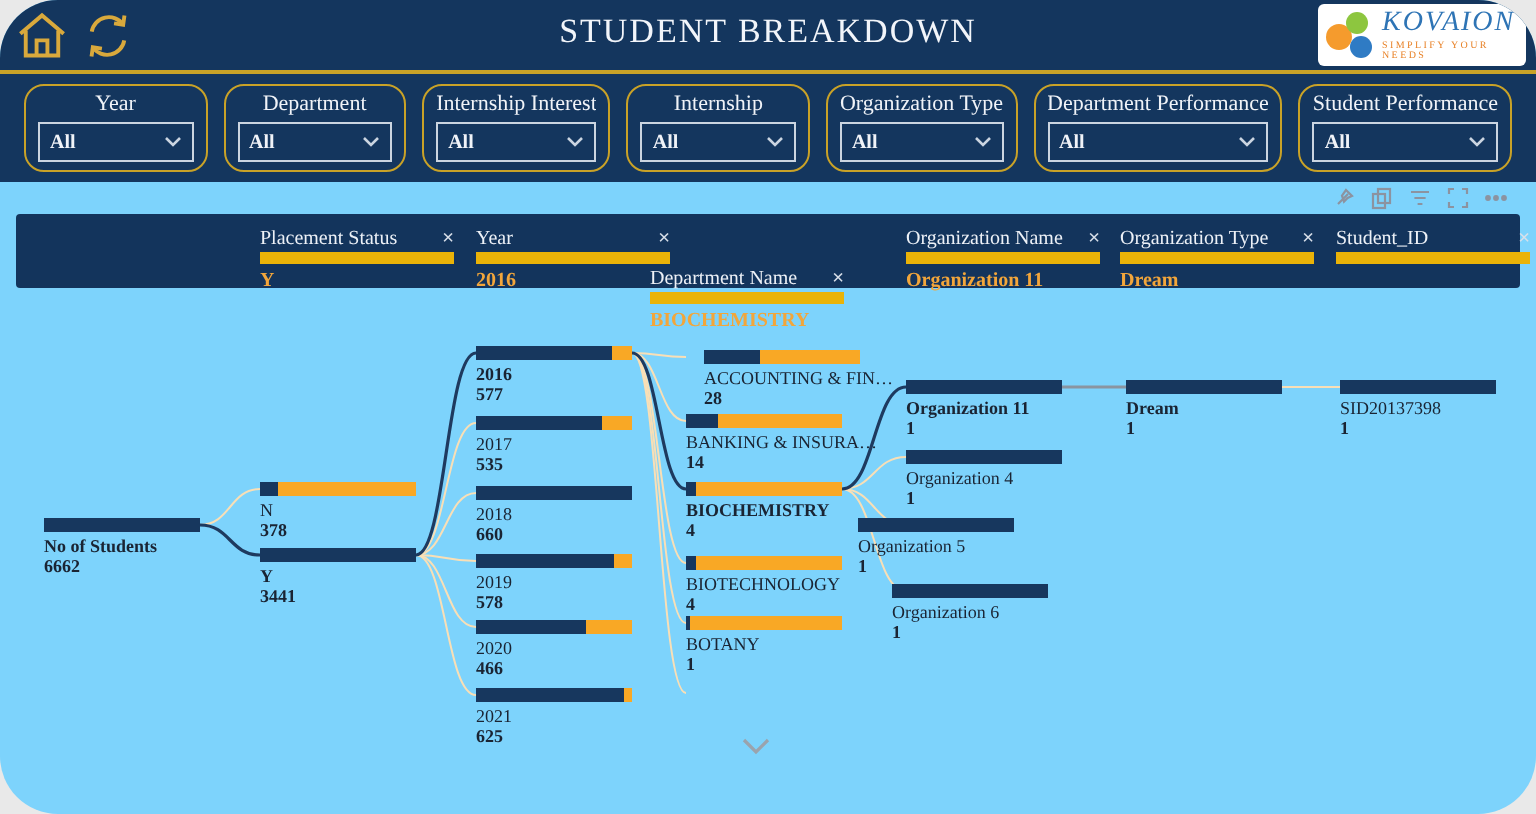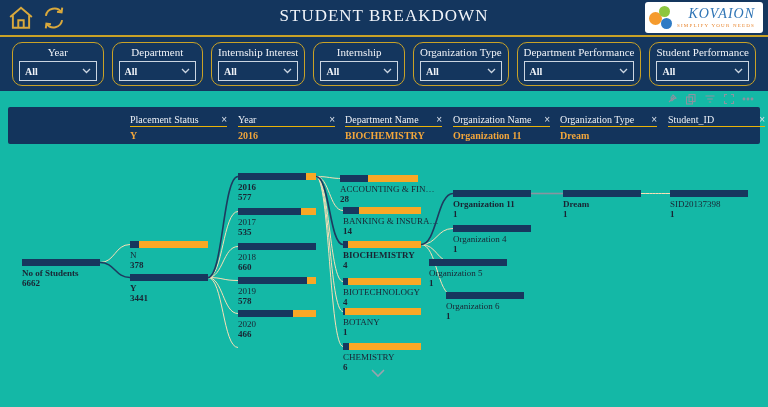--- a/index.html
+++ b/index.html
@@ -1,26 +1,26 @@
 <!DOCTYPE html>
 <html><head>
 <meta charset="utf-8">
 <style>
   html,body{margin:0;padding:0;background:#e9e9e9;}
-  .stage{position:relative;width:768px;height:407px;background:#14b8a6;overflow:hidden;
-         font-family:"Liberation Serif",serif;}
+  .stage{position:relative;width:768px;height:407px;background:#7dd3fc;overflow:hidden;
+         font-family:"Liberation Serif",serif;border-radius:29px;}
   
   .app-header{position:absolute;left:0;top:0;width:768px;height:35px;background:#14365E;
               border-bottom:2px solid #C9A227;}
   .hicons{position:absolute;left:8px;top:5px;display:flex;gap:7px;}
   .hbtn{background:none;border:none;padding:0;margin:0;cursor:pointer;width:26px;height:26px;}
   .page-title{position:absolute;left:50%;top:6px;transform:translateX(-50%);margin:0;
               color:#F2F5FA;font-size:17px;font-weight:normal;letter-spacing:1px;white-space:nowrap;}
-  .logo{position:absolute;right:5px;top:2px;width:118px;height:31px;background:#ffffff;
-        border-radius:3px;display:flex;align-items:center;padding:0 4px;box-sizing:border-box;text-align:right;}
+  .logo{position:absolute;right:5px;top:2px;width:104px;height:31px;background:#ffffff;
+        border-radius:3px;display:flex;align-items:center;padding:0 4px;box-sizing:border-box;}
   .logo-dots{position:relative;width:26px;height:26px;flex:0 0 auto;}
   .dot{position:absolute;border-radius:50%;}
   .dot-orange{width:13px;height:13px;left:0;top:7px;background:#F59B2D;}
   .dot-green{width:11px;height:11px;left:10px;top:1px;background:#8DC63F;}
   .dot-blue{width:11px;height:11px;left:12px;top:13px;background:#2F7BC4;}
   .logo-text{display:flex;flex-direction:column;line-height:1;margin-left:2px;}
   .logo-name{color:#2E74B5;font-size:14px;font-style:italic;letter-spacing:1px;}
   .logo-tag{color:#E8832A;font-size:5px;letter-spacing:1.2px;margin-top:2px;}
   
   .filter-band{position:absolute;left:0;top:37px;width:768px;height:54px;background:#14365E;
@@ -32,21 +32,21 @@
              justify-content:space-between;padding:0 5px;cursor:pointer;}
   .slicer-val{color:#F0F3F8;font-size:10px;font-weight:bold;}
   
   .vtoolbar{position:absolute;top:93px;right:14px;display:flex;gap:7px;align-items:center;}
   .vt-btn{background:none;border:none;padding:0;margin:0;cursor:pointer;width:12px;height:12px;}
   
   .crumbbar{position:absolute;left:8px;top:107px;width:752px;height:37px;background:#13345C;
             border-radius:2px;}
   .crumb{position:absolute;top:7px;width:97px;}
   .crumb-head{display:flex;justify-content:space-between;align-items:center;
-              border-bottom:1px solid #eab308;padding-bottom:1px;}
+              border-bottom:6px solid #eab308;padding-bottom:1px;}
   .crumb-label{color:#EDF1F7;font-size:10px;white-space:nowrap;}
   .crumb-x{color:#D9E0EA;font-size:10px;cursor:pointer;line-height:1;background:none;border:none;padding:0;}
   .crumb-val{color:#F2A63B;font-size:10px;font-weight:bold;margin-top:3px;white-space:nowrap;}
   
   .tree{position:absolute;left:0;top:0;width:768px;height:407px;pointer-events:none;}
   .tree svg{position:absolute;left:0;top:0;}
   .node{position:absolute;width:78px;pointer-events:auto;cursor:pointer;}
   .bar{position:relative;width:78px;height:7px;background:#F9A825;}
   .bar-fill{position:absolute;left:0;top:0;height:7px;background:#17375E;}
   .node-name{font-size:9px;color:#1A2433;margin-top:2px;line-height:10px;white-space:nowrap;}
@@ -187,21 +187,21 @@
         </div>
         <div class="crumb-val">Y</div>
       </div>
       <div class="crumb" style="left: 230px;">
         <div class="crumb-head">
           <span class="crumb-label">Year</span>
           <button class="crumb-x">×</button>
         </div>
         <div class="crumb-val">2016</div>
       </div>
-      <div class="crumb" style="left: 337px;">
+      <div class="crumb" style="left: 317px; margin-top: 20px;">
         <div class="crumb-head">
           <span class="crumb-label">Department Name</span>
           <button class="crumb-x">×</button>
         </div>
         <div class="crumb-val">BIOCHEMISTRY</div>
       </div>
       <div class="crumb" style="left: 445px;">
         <div class="crumb-head">
           <span class="crumb-label">Organization Name</span>
           <button class="crumb-x">×</button>
@@ -301,21 +301,28 @@
         <div class="node-name">2019</div>
         <div class="node-value">578</div>
       </div>
       <div class="node" style="left: 238px; top: 310px;">
         <div class="bar">
           <div class="bar-fill" style="width: 71%;"></div>
         </div>
         <div class="node-name">2020</div>
         <div class="node-value">466</div>
       </div>
-      <div class="node" style="left: 340px; top: 175px;">
+      <div class="node" style="left: 238px; top: 344px;">
+        <div class="bar">
+          <div class="bar-fill" style="width: 95%;"></div>
+        </div>
+        <div class="node-name">2021</div>
+        <div class="node-value">625</div>
+      </div>
+      <div class="node" style="left: 352px; top: 175px;">
         <div class="bar">
           <div class="bar-fill" style="width: 36%;"></div>
         </div>
         <div class="node-name">ACCOUNTING &amp; FIN…</div>
         <div class="node-value">28</div>
       </div>
       <div class="node" style="left: 343px; top: 207px;">
         <div class="bar">
           <div class="bar-fill" style="width: 21%;"></div>
         </div>
@@ -336,27 +343,20 @@
         <div class="node-name">BIOTECHNOLOGY</div>
         <div class="node-value">4</div>
       </div>
       <div class="node" style="left: 343px; top: 308px;">
         <div class="bar">
           <div class="bar-fill" style="width: 2%;"></div>
         </div>
         <div class="node-name">BOTANY</div>
         <div class="node-value">1</div>
       </div>
-      <div class="node" style="left: 343px; top: 343px;">
-        <div class="bar">
-          <div class="bar-fill" style="width: 8%;"></div>
-        </div>
-        <div class="node-name">CHEMISTRY</div>
-        <div class="node-value">6</div>
-      </div>
       <div class="node" style="left: 453px; top: 190px;">
         <div class="bar">
           <div class="bar-fill" style="width: 100%;"></div>
         </div>
         <div class="node-name bold">Organization 11</div>
         <div class="node-value">1</div>
       </div>
       <div class="node" style="left: 453px; top: 225px;">
         <div class="bar">
           <div class="bar-fill" style="width: 100%;"></div>

